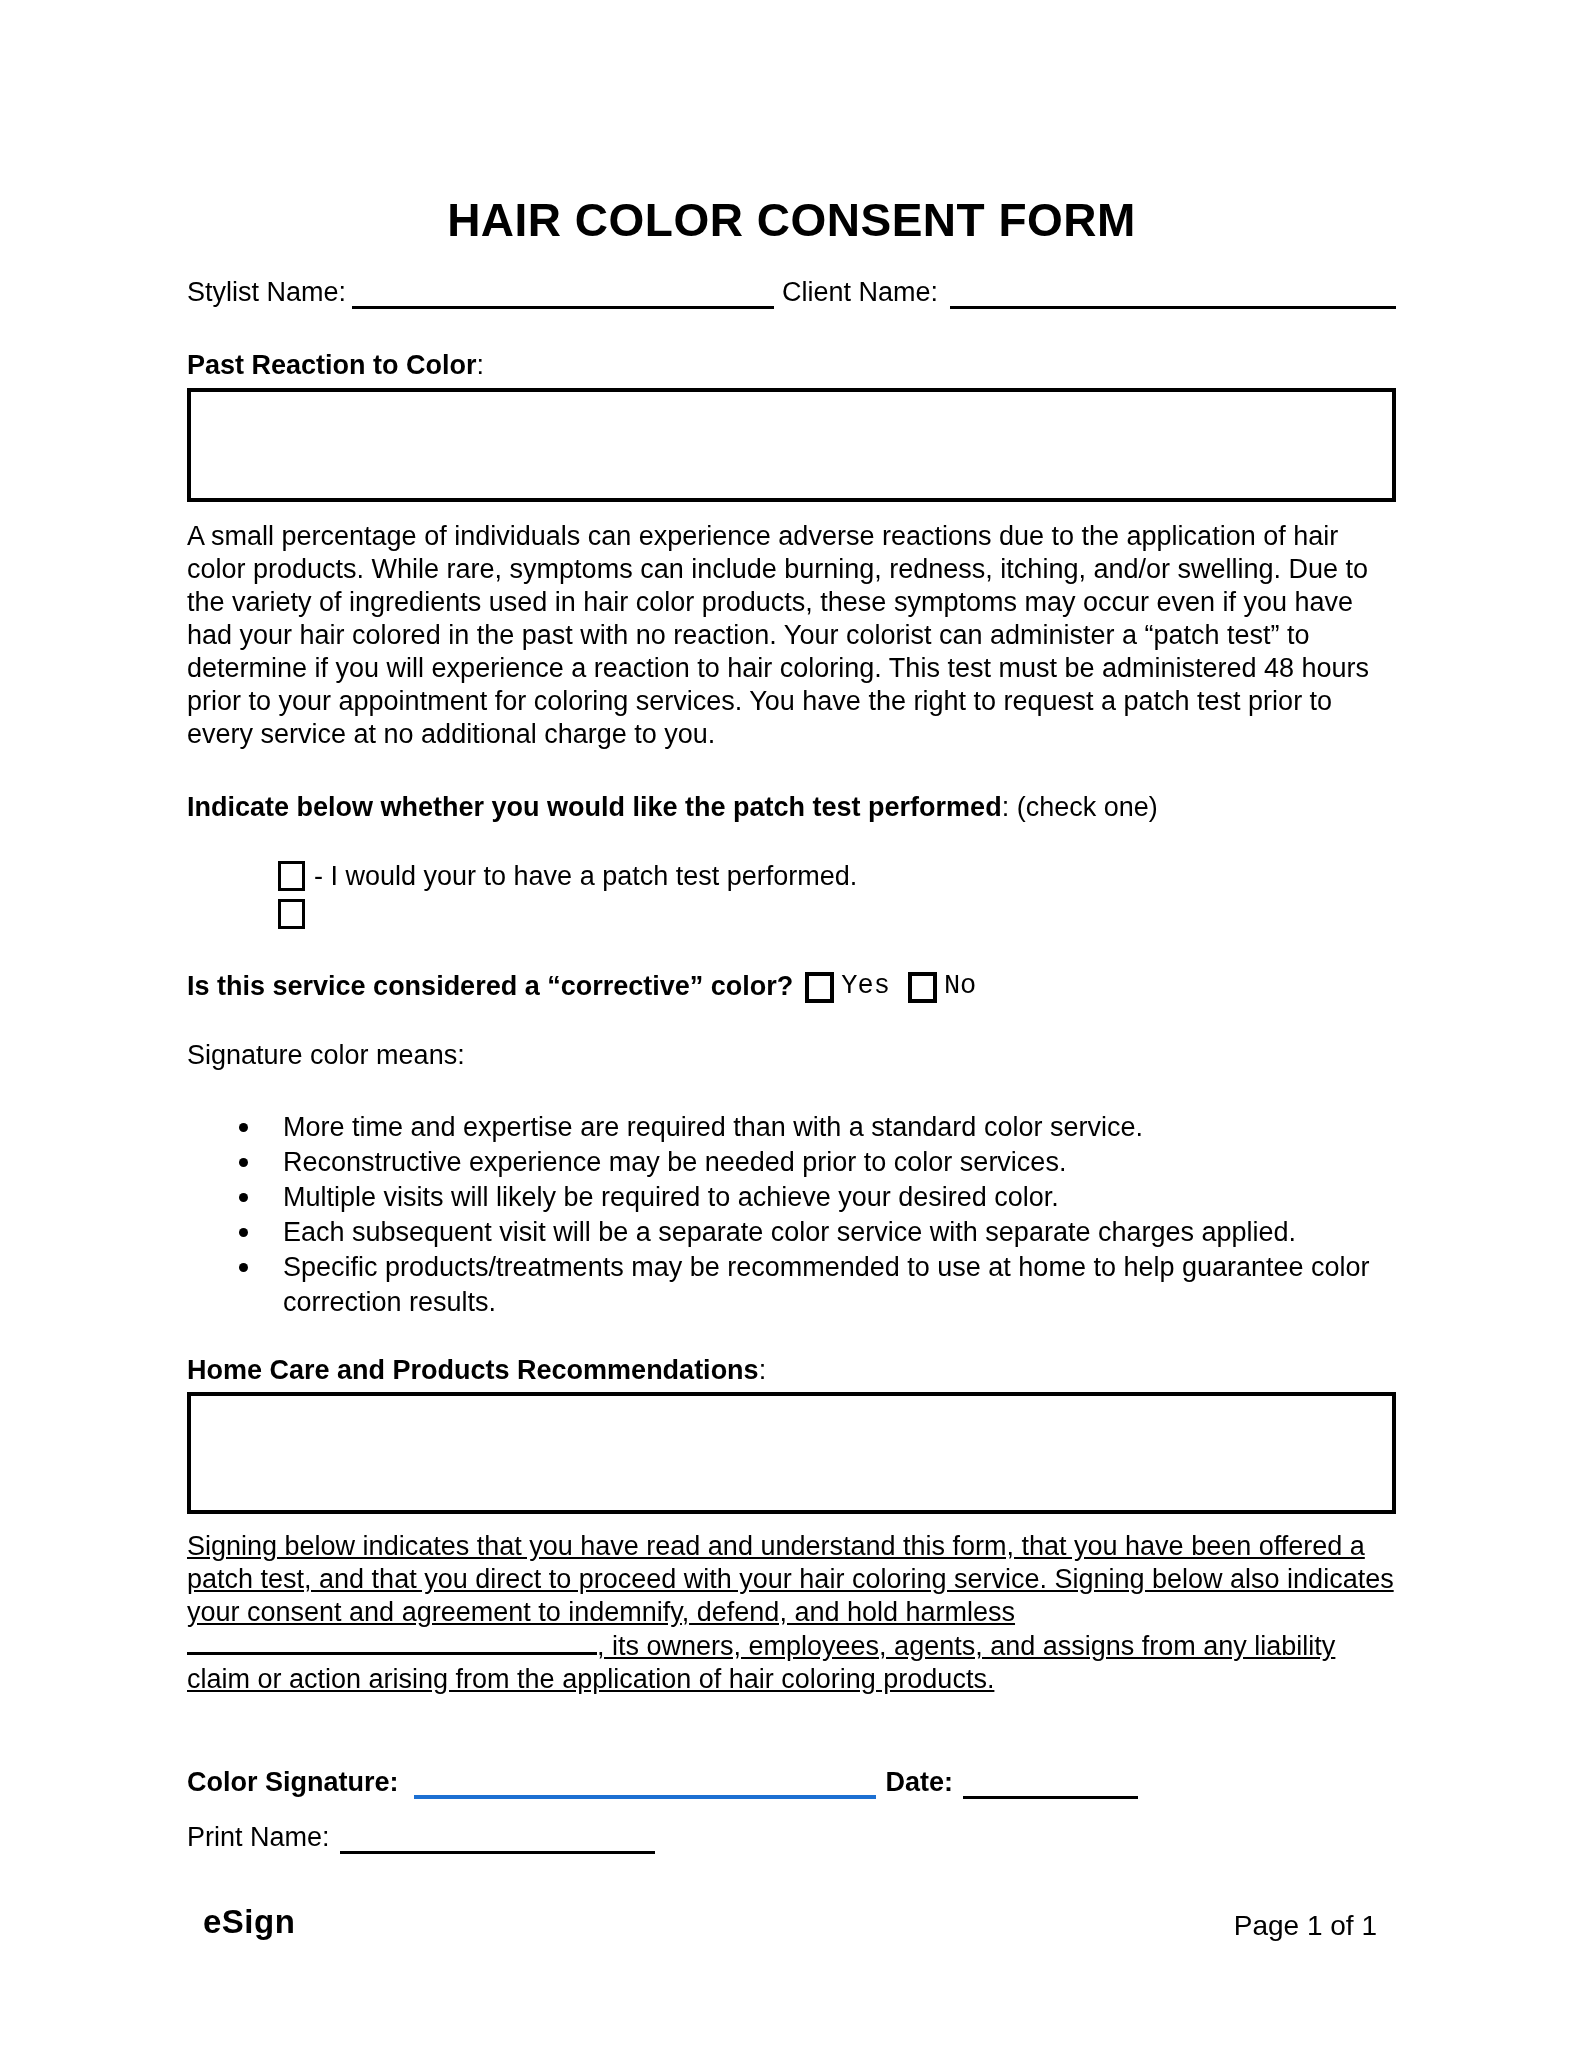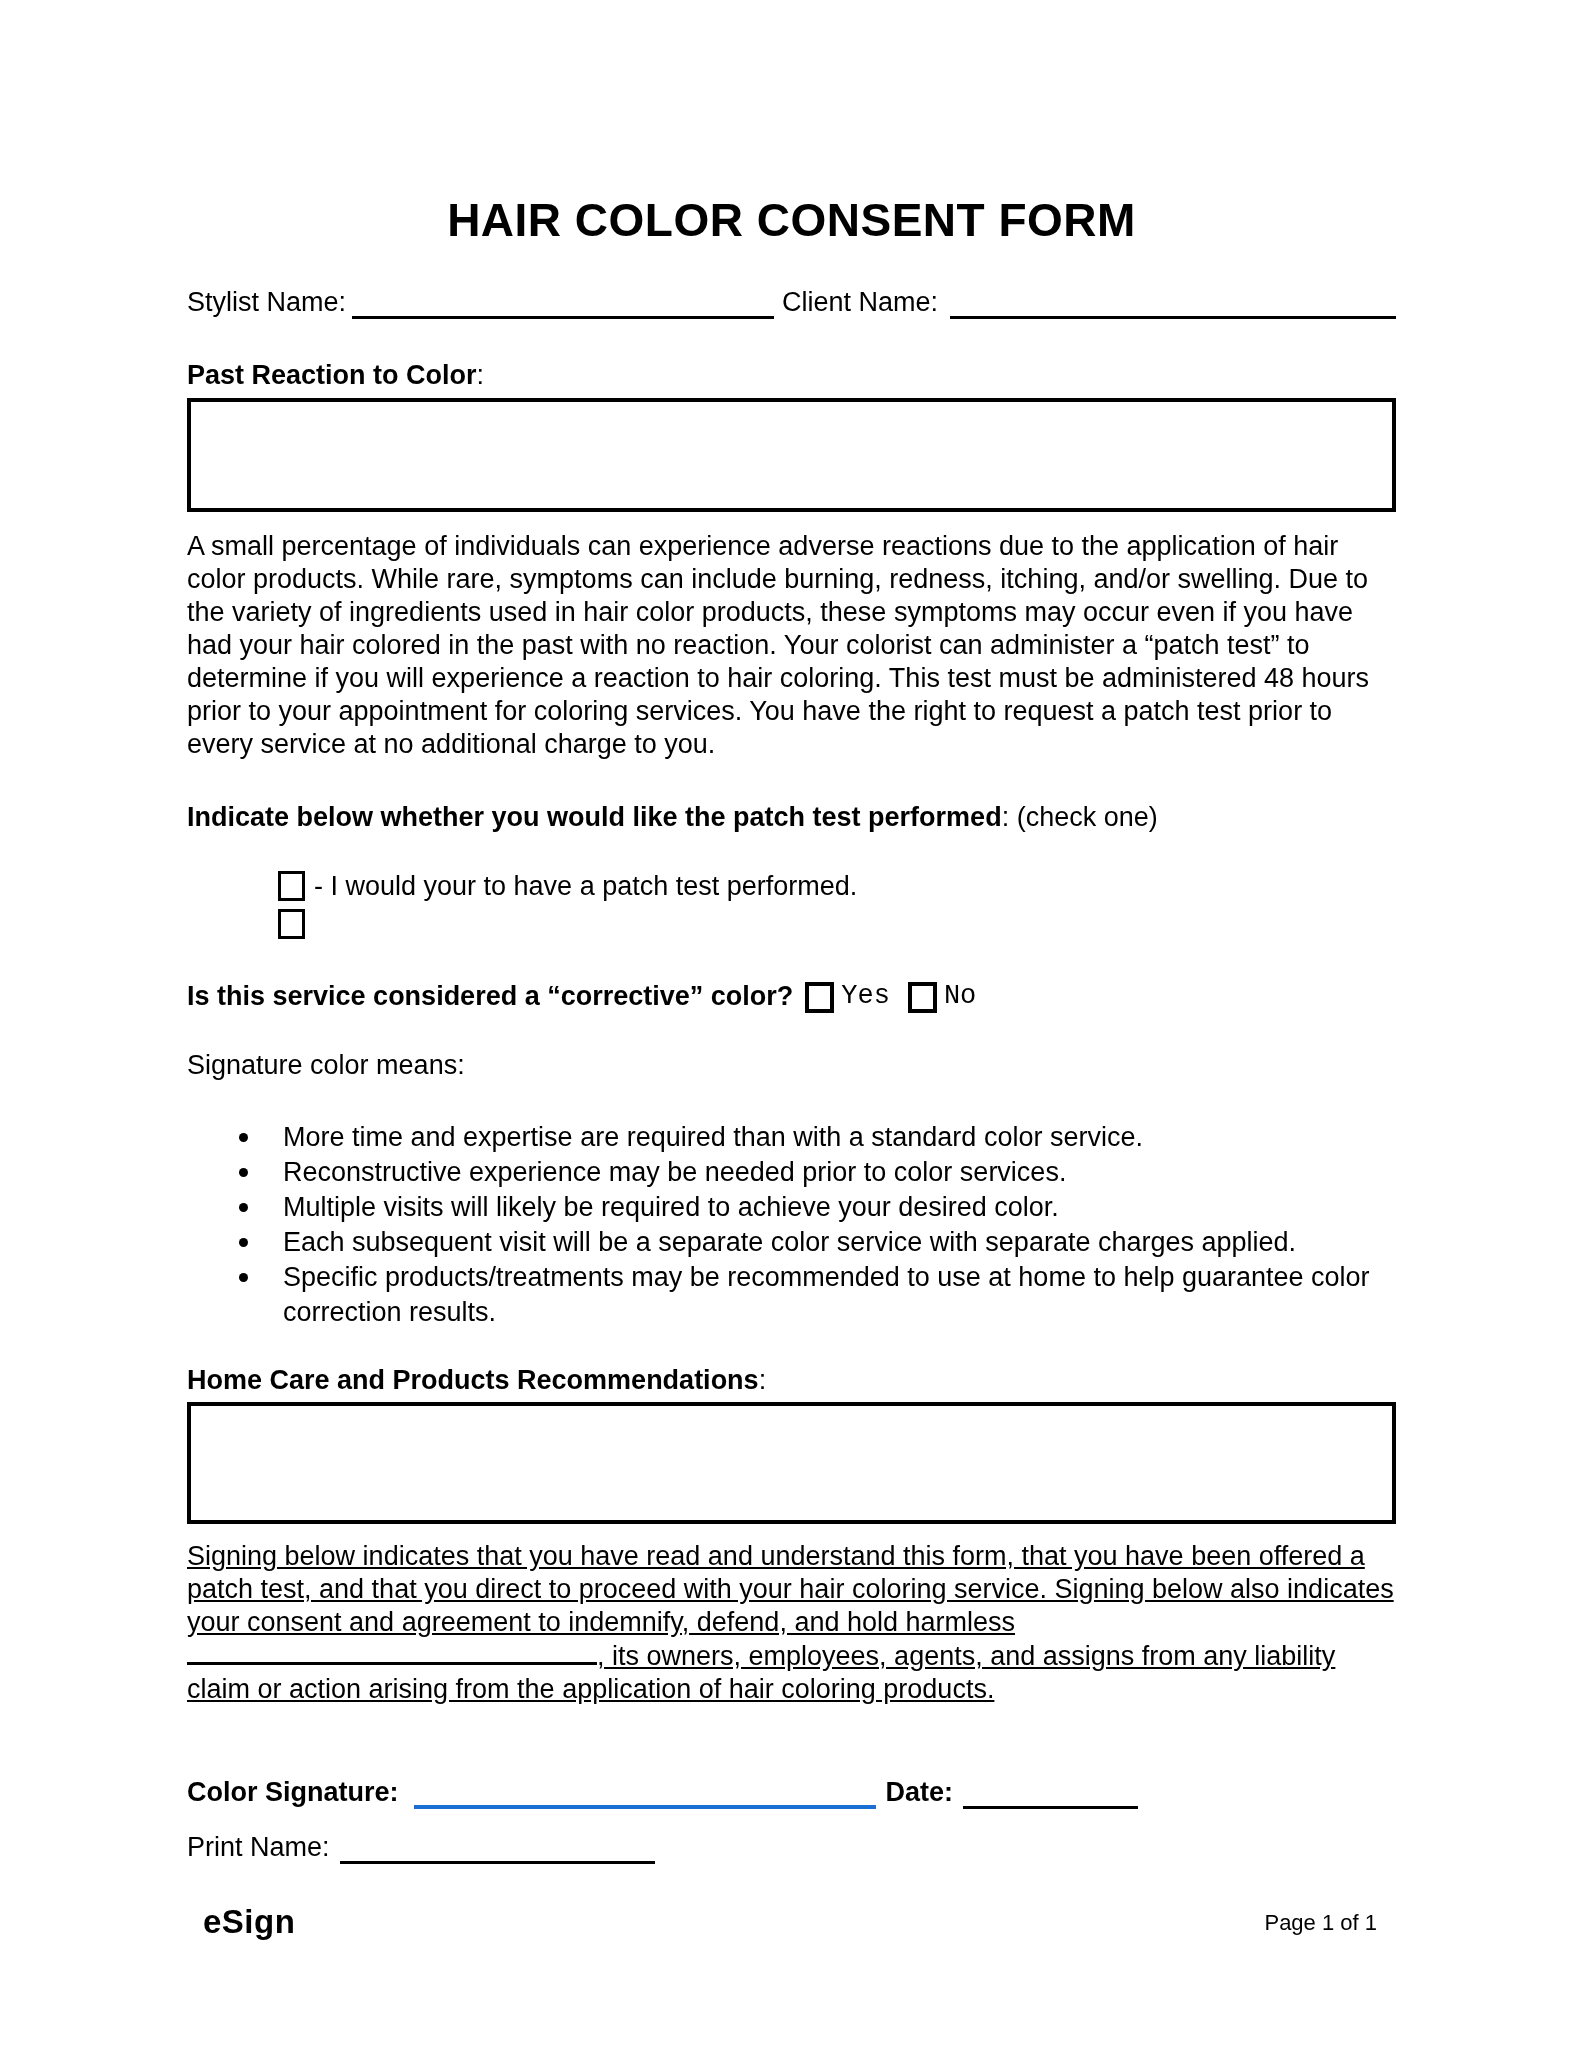--- a/index.html
+++ b/index.html
@@ -15,21 +15,21 @@
     padding: 193px 187px 0 187px;
     font-size: 27px; line-height: 33px;
   }
   .title {
     text-align: center;
     font-size: 46px; line-height: 55px;
     font-weight: bold;
     letter-spacing: 0.5px;
   }
   .row { display: flex; align-items: flex-end; }
-  .header-fields { margin-top: 38px; }
+  .header-fields { margin-top: 28px; }
   .blank {
     display: inline-block;
     border-bottom: 3px solid #000;
     height: 30px;
   }
   .stylist-blank { width: 422px; margin-left: 6px; }
   .client-label { margin-left: 8px; }
   .client-blank { flex: 1; margin-left: 12px; }
   .bold { font-weight: bold; }
   .section-heading { margin-top: 40px; }
@@ -100,21 +100,21 @@
   .print-blank { width: 315px; margin-left: 10px; }
   .footer-brand {
     position: absolute;
     left: 203px; top: 1903px;
     font-size: 33px; font-weight: bold;
     letter-spacing: 0.5px;
   }
   .footer-page {
     position: absolute;
     right: 206px; top: 1910px;
-    font-size: 22px;
+    font-size: 28px;
   }
 </style>
 </head>
 <body>
 
 <div class="page">
 
   <div class="title">HAIR COLOR CONSENT FORM</div>
 
   <div class="row header-fields">

